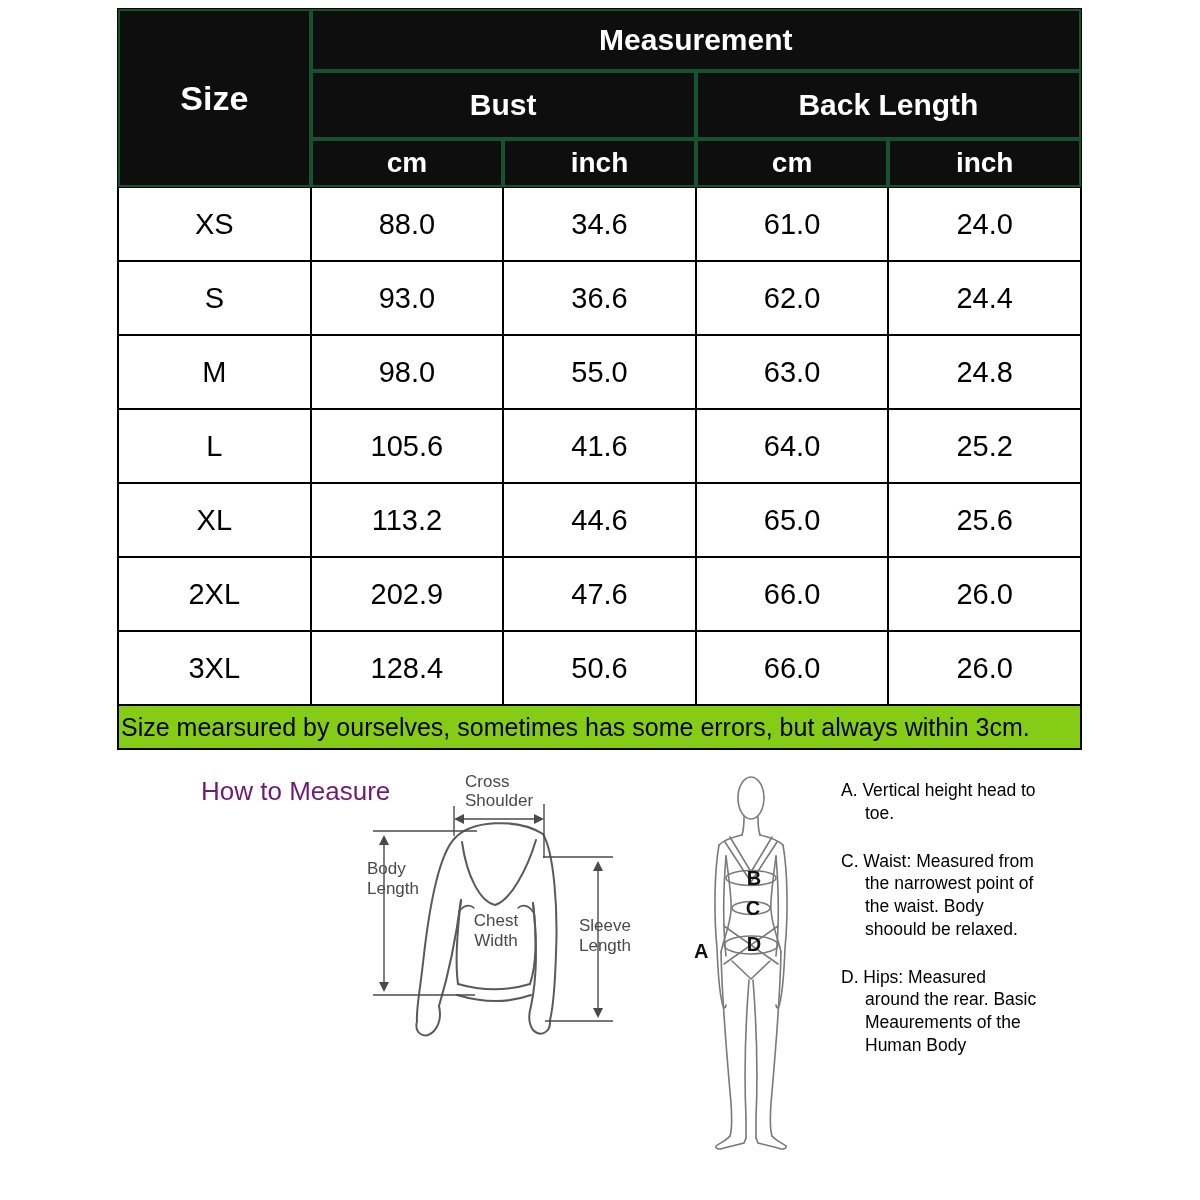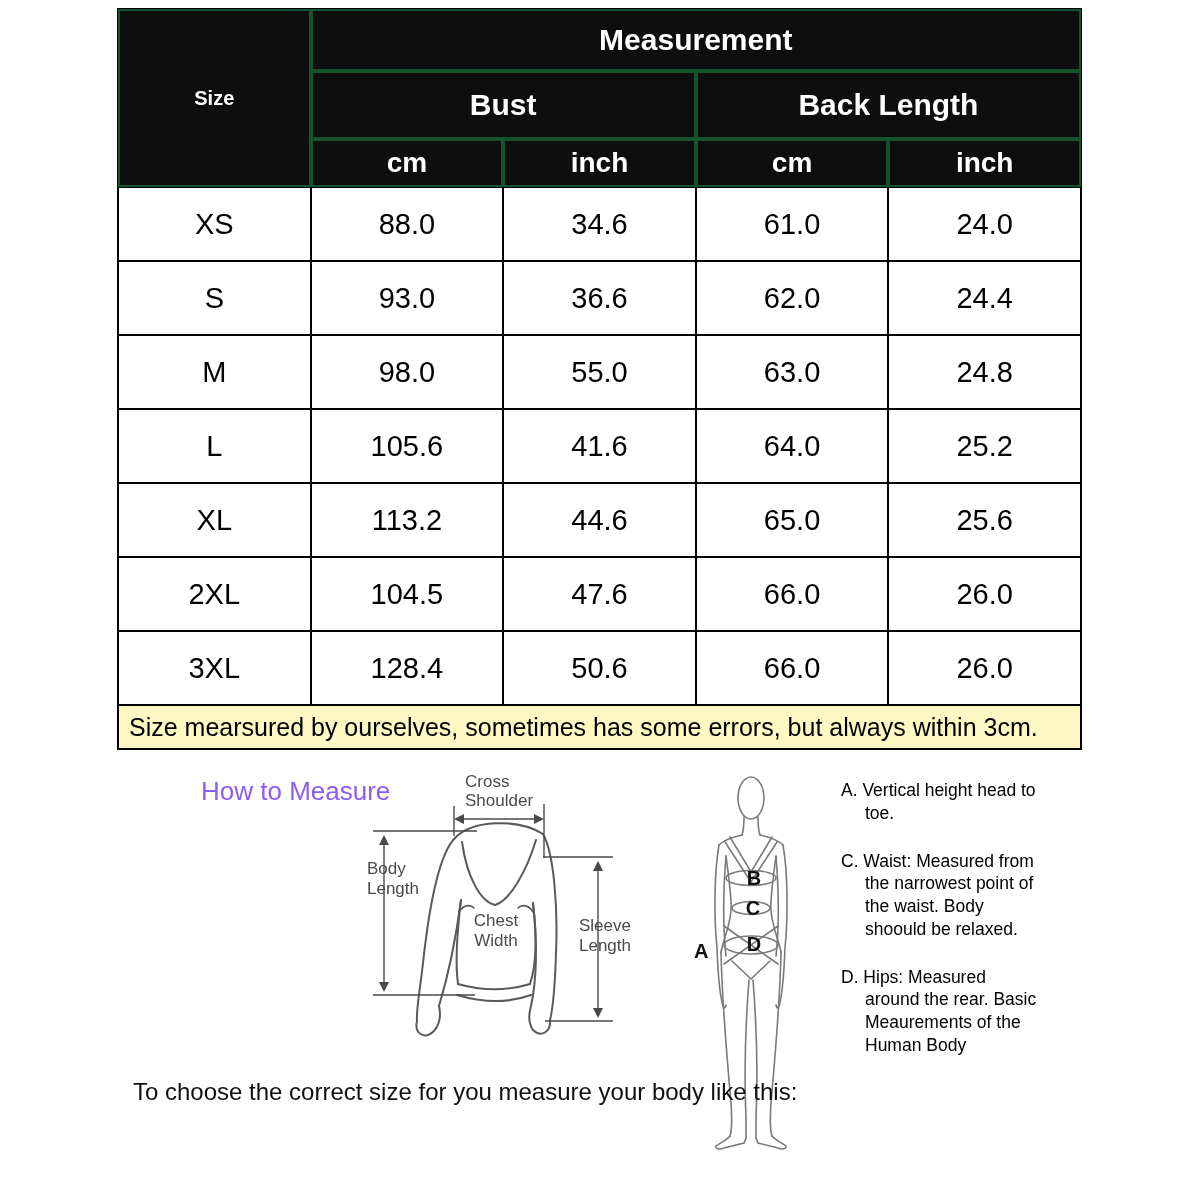--- a/index.html
+++ b/index.html
@@ -21,38 +21,38 @@
   table.size-table {
     width: 100%; border-collapse: separate; border-spacing: 0;
     table-layout: fixed;
   }
   .size-table th {
     background: #0e0e0e; color: #fff; font-weight: bold;
     text-align: center; vertical-align: middle;
     border: 2px solid #14532d;
   }
   .hdr-measurement { font-size: 30px; height: 56px; }
-  .hdr-size       { font-size: 20px; }
+  .hdr-size       { font-size: 34px; }
   .hdr-group      { font-size: 30px; height: 62px; }
   .hdr-unit       { font-size: 28px; height: 42px; }
   .size-table td.val {
     background: #fff; border: 1px solid #000;
     text-align: center; vertical-align: middle;
     font-size: 29px; height: 70px; color: #000;
   }
   .size-table td.note-cell {
-    background: #fef9c3; border: 1px solid #000;
+    background: #84cc16; border: 1px solid #000;
     font-size: 25px; height: 40px; vertical-align: middle;
-    white-space: nowrap; padding-left: 10px; text-align: left;
+    white-space: nowrap; padding-left: 2px; text-align: left;
   }
 
   
   .how-title {
     position: absolute; left: 201px; top: 776px;
-    font-size: 26px; color: #8b5cf6;
+    font-size: 26px; color: #701a75;
   }
   .bottom-text {
     position: absolute; left: 133px; top: 1078px;
     font-size: 24px; color: #101010; white-space: nowrap;
   }
   .garment-svg { position: absolute; left: 357px; top: 758px; }
   .figure-svg  { position: absolute; left: 686px; top: 758px; }
 
   svg text {
     font-family: "Liberation Sans", sans-serif;
@@ -130,21 +130,21 @@
         </tr>
         <tr>
           <td class="val">XL</td>
           <td class="val">113.2</td>
           <td class="val">44.6</td>
           <td class="val">65.0</td>
           <td class="val">25.6</td>
         </tr>
         <tr>
           <td class="val">2XL</td>
-          <td class="val">104.5</td>
+          <td class="val">202.9</td>
           <td class="val">47.6</td>
           <td class="val">66.0</td>
           <td class="val">26.0</td>
         </tr>
         <tr>
           <td class="val">3XL</td>
           <td class="val">128.4</td>
           <td class="val">50.6</td>
           <td class="val">66.0</td>
           <td class="val">26.0</td>
@@ -260,15 +260,14 @@
     <text class="fig-label" x="67" y="157" text-anchor="middle">C</text>
     <text class="fig-label" x="68" y="193" text-anchor="middle">D</text>
   </svg>
 
   <div class="annotations">
     <div class="annotation">A. Vertical height head to toe.</div>
     <div class="annotation">C. Waist: Measured from the narrowest point of the waist. Body shoould be relaxed.</div>
     <div class="annotation">D. Hips: Measured around the rear. Basic Meaurements of the Human Body</div>
   </div>
 
-  <div class="bottom-text">To choose the correct size for you measure your body like this:</div>
 
 </div>
 
 </body></html>

